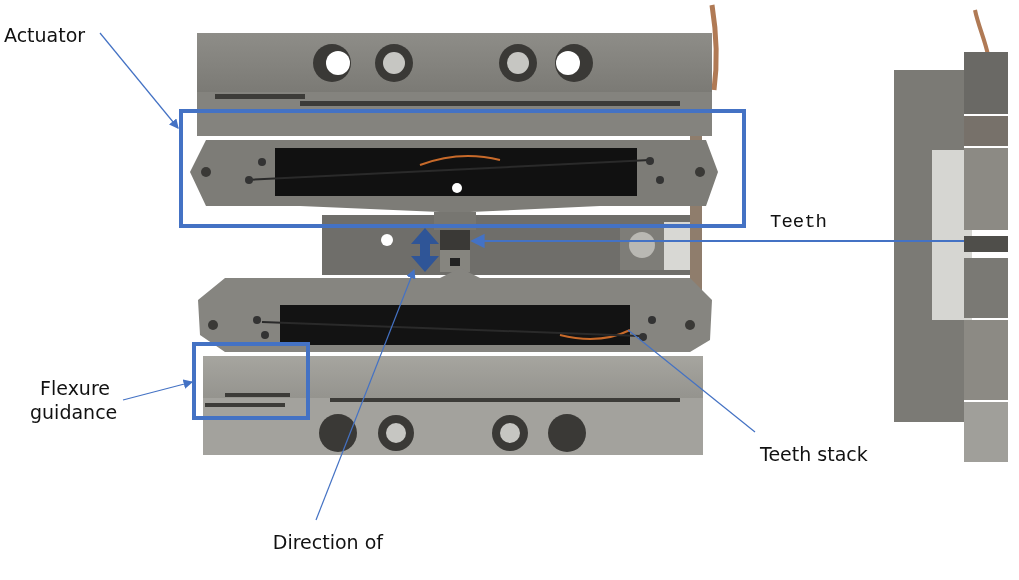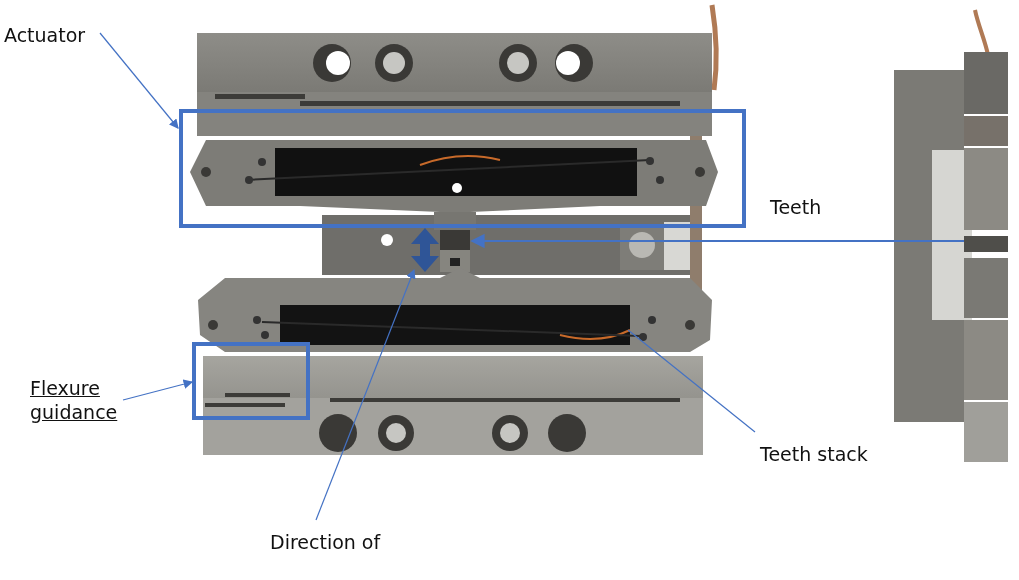--- a/index.html
+++ b/index.html
@@ -1,17 +1,17 @@
 <!DOCTYPE html>
 <html><head>
 <meta charset="utf-8">
 <style>
   html,body{margin:0;padding:0;background:#fff;}
   body{width:1019px;height:580px;position:relative;overflow:hidden;font-family:"DejaVu Sans","Liberation Sans",sans-serif;}
-  .lbl{position:absolute;color:#111;font-size:19px;line-height:24px;text-align:left;white-space:nowrap;}
+  .lbl{position:absolute;color:#111;font-size:19px;line-height:24px;text-align:right;white-space:nowrap;}
   svg{position:absolute;left:0;top:0;}
 </style>
 </head>
 <body>
 
 <svg width="1019" height="580" viewBox="0 0 1019 580">
   <defs>
     <linearGradient id="metal" x1="0" y1="0" x2="0" y2="1">
       <stop offset="0" stop-color="#8e8d88"></stop>
       <stop offset="1" stop-color="#7a7974"></stop>
@@ -113,21 +113,21 @@
     <line x1="755" y1="432" x2="628" y2="330" stroke="#4472C4" stroke-width="1.2"></line>
     <line x1="316" y1="520" x2="414" y2="270" stroke="#4472C4" stroke-width="1.2" marker-end="url(#ah)"></line>
 
     <g>
       <polygon points="425,228 439,244 430,244 430,256 439,256 425,272 411,256 420,256 420,244 411,244" fill="#2F5597"></polygon>
     </g>
   </g>
 </svg>
 
 <div class="lbl" style="left:4px;top:23px;">Actuator</div>
-<div class="lbl" style="left:770px;top:195px;">Teeth</div>
-<div class="lbl" style="left:30px;top:376px;width:80px;text-decoration:underline;">
+<div class="lbl" style="left:770px;top:210px;font-family:Liberation Mono, monospace;">Teeth</div>
+<div class="lbl" style="left:30px;top:376px;width:80px;">
   <div>Flexure</div>
   <div>guidance</div>
 </div>
 <div class="lbl" style="left:760px;top:442px;">Teeth stack</div>
-<div class="lbl" style="left:270px;top:530px;width:125px;">
+<div class="lbl" style="left:258px;top:530px;width:125px;">
   <div>Direction of</div>
 </div>
 
 </body></html>

